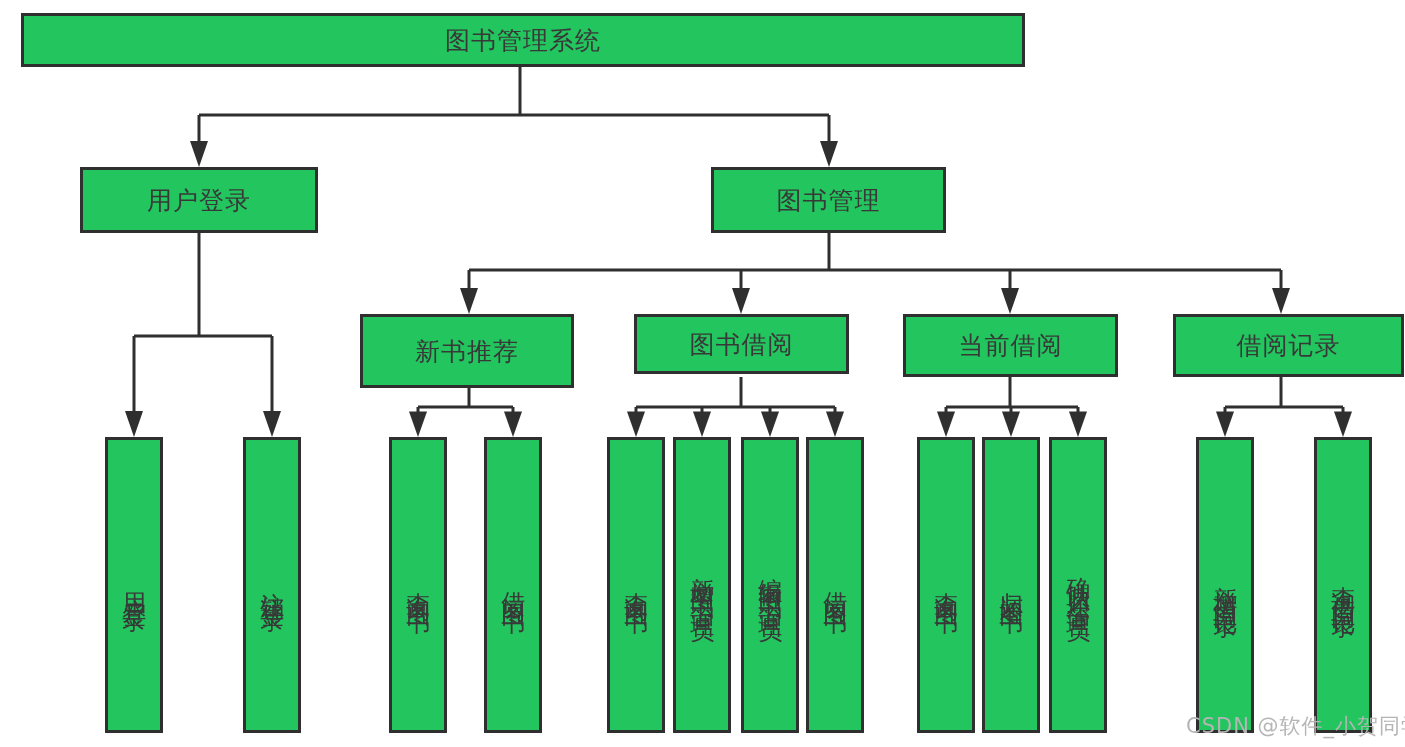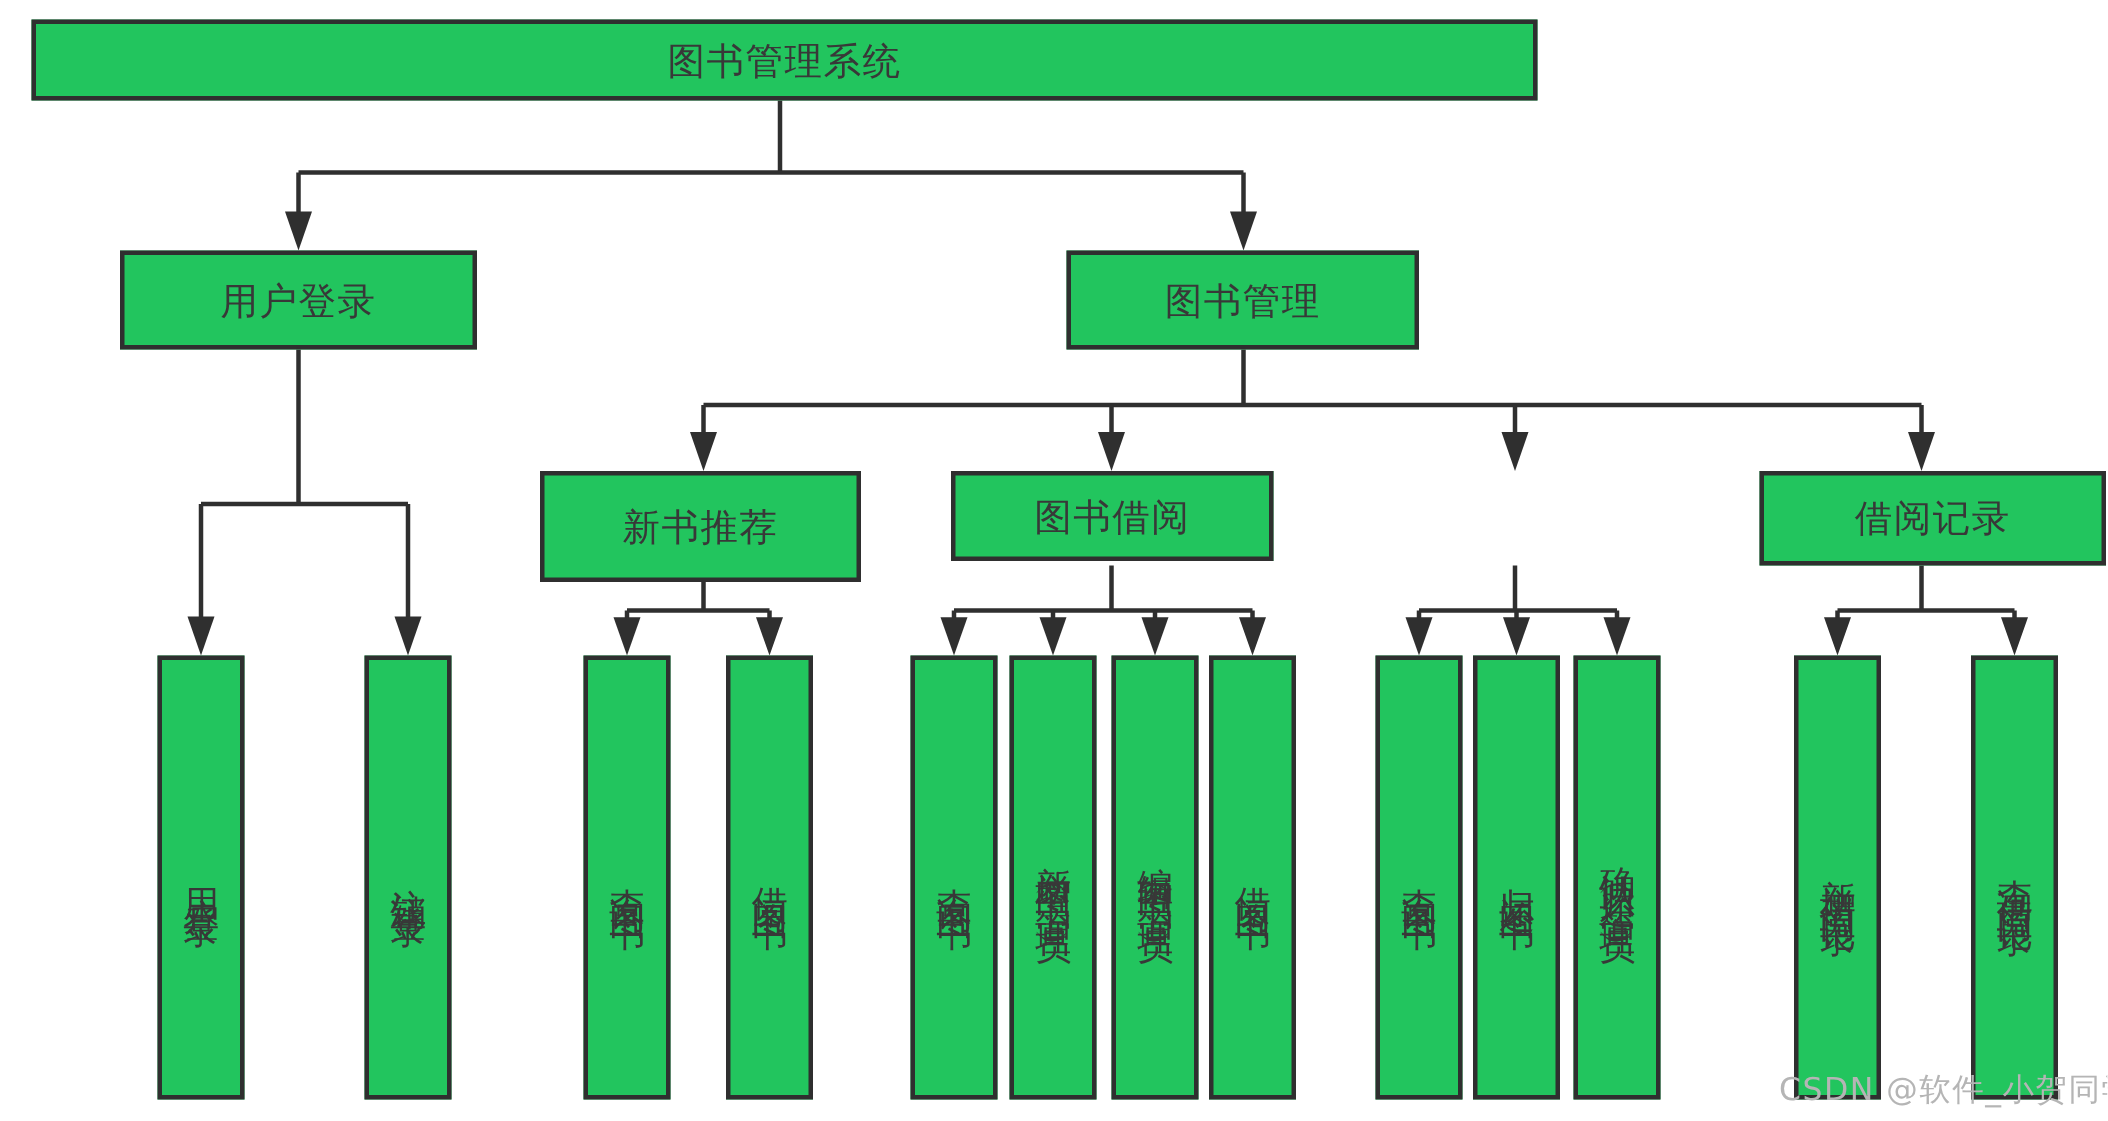--- a/index.html
+++ b/index.html
@@ -109,20 +109,21 @@
       <polygon points="1334,411.5 1352,411.5 1343,437" fill="#2f2f2f"></polygon>
     </svg>
 
   <div class="node h-node" style="left:21px; top:13px; width:1004px; height:54px;">图书管理系统</div>
 
   <div class="node h-node" style="left:80px; top:167px; width:238px; height:66px;">用户登录</div>
   <div class="node h-node" style="left:711px; top:167px; width:235px; height:66px;">图书管理</div>
 
   <div class="node h-node" style="left:360px; top:314px; width:214px; height:74px;">新书推荐</div>
   <div class="node h-node" style="left:634px; top:314px; width:215px; height:60px;">图书借阅</div>
+  <div class="node h-node" style="left:903px; top:314px; width:215px; height:63px;">当前借阅</div>
   <div class="node h-node" style="left:1173px; top:314px; width:231px; height:63px;">借阅记录</div>
 
   <div class="node v-node" style="left:105px; top:437px; width:58px; height:296px;">用户登录</div>
   <div class="node v-node" style="left:243px; top:437px; width:58px; height:296px;">注销登录</div>
 
   <div class="node v-node" style="left:389px; top:437px; width:58px; height:296px;">查询图书</div>
   <div class="node v-node" style="left:484px; top:437px; width:58px; height:296px;">借阅图书</div>
 
   <div class="node v-node" style="left:607px; top:437px; width:58px; height:296px;">查询图书</div>
   <div class="node v-node" style="left:673px; top:437px; width:58px; height:296px;">新增图书（管理员）</div>

